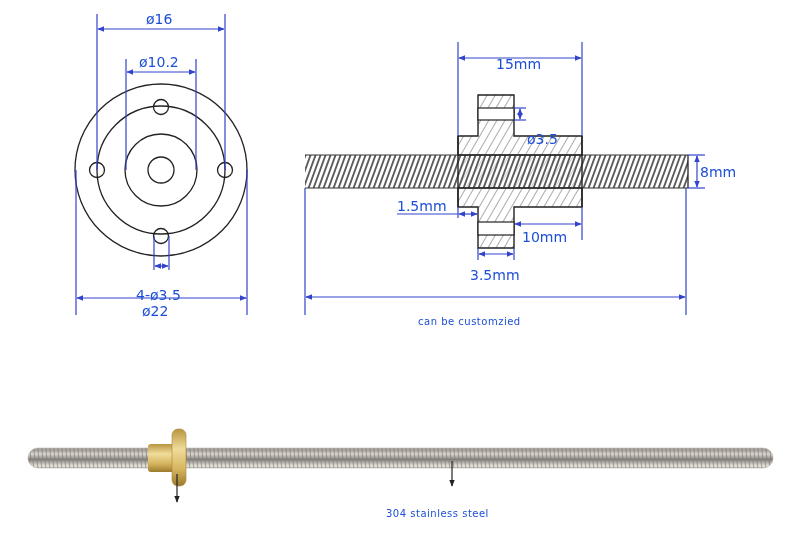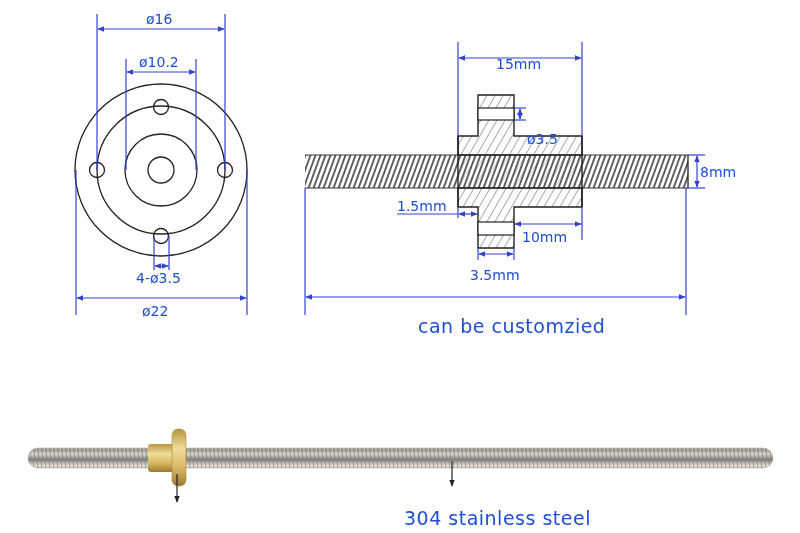--- a/index.html
+++ b/index.html
@@ -1,20 +1,20 @@
 <!DOCTYPE html>
 <html><head>
 <meta charset="utf-8">
 <style>
   html,body{margin:0;padding:0;background:#ffffff;}
   #stage{position:relative;width:800px;height:533px;overflow:hidden;background:#fff;font-family:"DejaVu Sans","Liberation Sans",sans-serif;}
   svg{position:absolute;left:0;top:0;}
   .lbl{position:absolute;color:#1d4ed8;font-family:"DejaVu Sans","Liberation Sans",sans-serif;white-space:nowrap;line-height:1;}
   .dim{font-size:14px;}
-  .cap{font-size:19px;letter-spacing:0.5px;}
+  .cap{font-size:10px;letter-spacing:0.5px;}
 </style>
 </head>
 <body>
 
 <div id="stage">
   <svg width="800" height="533" viewBox="0 0 800 533">
     <defs>
       <pattern id="hatch" patternUnits="userSpaceOnUse" width="7" height="7" patternTransform="rotate(30)">
         <line x1="0" y1="0" x2="0" y2="7" stroke="#555" stroke-width="1"></line>
       </pattern>
@@ -128,25 +128,25 @@
       <rect x="28" y="448" width="745" height="20" rx="10" fill="none" stroke="#8a857f" stroke-width="0.6" opacity="0.6"></rect>
       <rect x="148" y="444" width="28" height="28" rx="3" fill="url(#brassG)"></rect>
       <rect x="172" y="429" width="14" height="57" rx="6" fill="url(#brassG)" stroke="#a8873a" stroke-width="0.6"></rect>
       <line x1="177" y1="474" x2="177" y2="502" stroke="#222" stroke-width="1.2" marker-end="url(#arrK)"></line>
       <line x1="452" y1="461" x2="452" y2="486" stroke="#222" stroke-width="1.2" marker-end="url(#arrK)"></line>
     </g>
   </svg>
 
   <span class="lbl dim" style="left:146px;top:12px;">ø16</span>
   <span class="lbl dim" style="left:139px;top:55px;">ø10.2</span>
-  <span class="lbl dim" style="left:136px;top:271px;">4-ø3.5</span>
+  <span class="lbl dim" style="left:136px;top:288px;">4-ø3.5</span>
   <span class="lbl dim" style="left:142px;top:304px;">ø22</span>
 
   <span class="lbl dim" style="left:496px;top:57px;">15mm</span>
   <span class="lbl dim" style="left:527px;top:108px;margin-top:24px;">ø3.5</span>
   <span class="lbl dim" style="left:700px;top:165px;">8mm</span>
   <span class="lbl dim" style="left:397px;top:199px;">1.5mm</span>
   <span class="lbl dim" style="left:522px;top:230px;">10mm</span>
   <span class="lbl dim" style="left:470px;top:268px;">3.5mm</span>
   <span class="lbl cap" style="left:418px;top:317px;">can be customzied</span>
 
-  <span class="lbl cap" style="left:386px;top:509px;margin-left:18px;">304 stainless steel</span>
+  <span class="lbl cap" style="left:386px;top:509px;">304 stainless steel</span>
 </div>
 
 </body></html>

